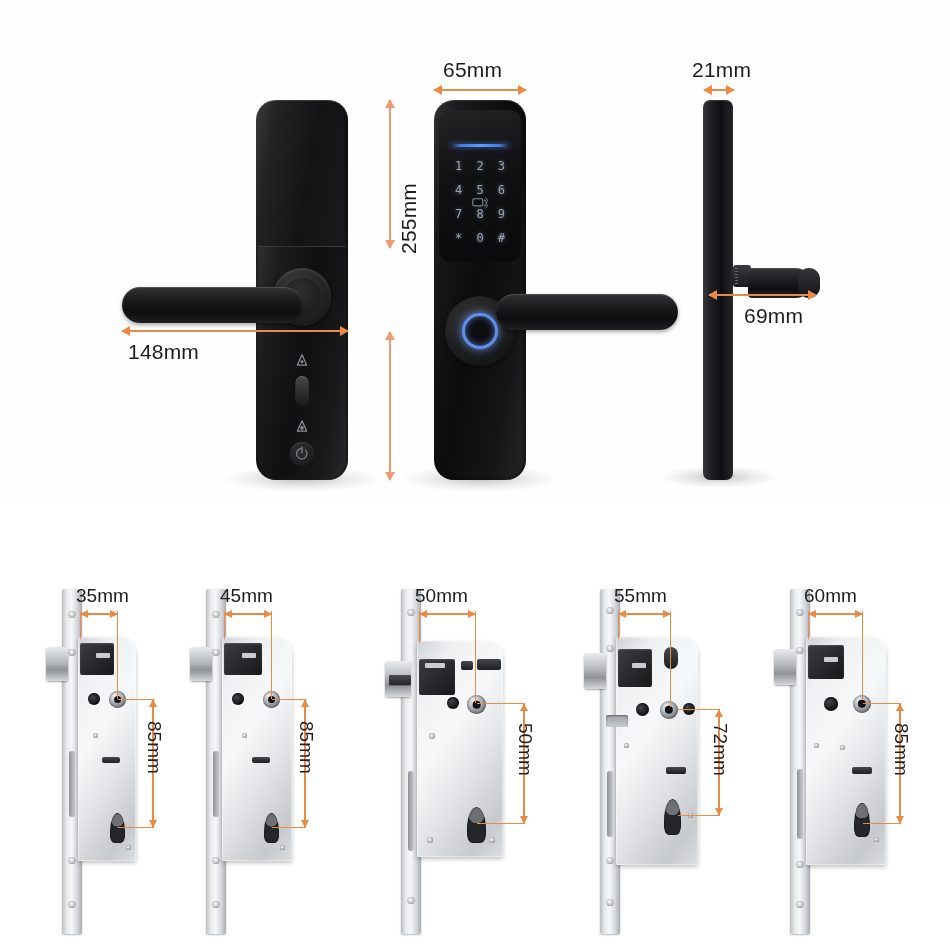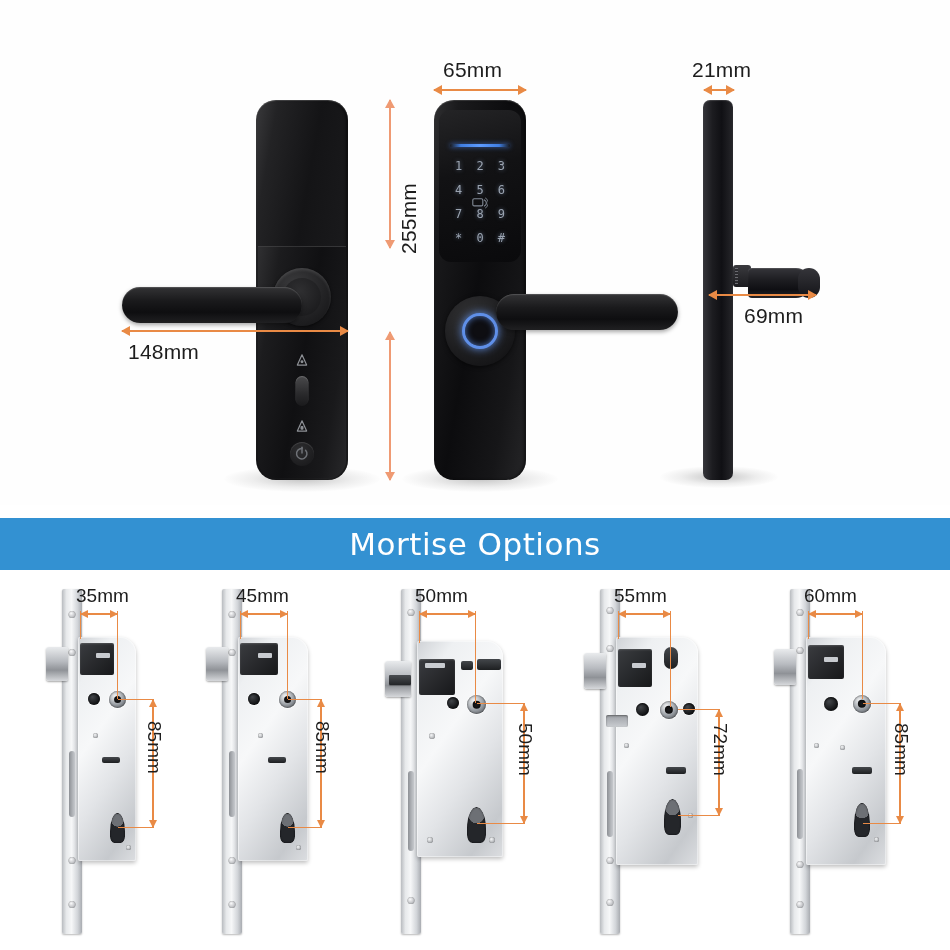--- a/index.html
+++ b/index.html
@@ -243,23 +243,20 @@
     <div class="handle-side"></div>
 
     <div class="arrow-h" style="left:704px;top:89px;width:30px;"></div>
     <div class="dim-label" style="left:692px;top:58px;">21mm</div>
 
     <div class="arrow-h" style="left:709px;top:294px;width:107px;"></div>
     <div class="dim-label" style="left:744px;top:304px;">69mm</div>
 
   </div>
 
-  <div class="banner">
-    <span class="banner-title">Mortise Options</span>
-  </div>
 
   <div class="mortise-row">
 
     <div class="mortise" style="left:10px;">
       <div class="faceplate" style="left:52px;">
         <div class="fp-screw" style="top:22px;"></div>
         <div class="fp-screw" style="top:60px;"></div>
         <div class="fp-slot" style="top:162px;height:66px;"></div>
         <div class="fp-screw" style="top:268px;"></div>
         <div class="fp-screw" style="top:312px;"></div>
@@ -278,21 +275,21 @@
       <div class="mtick" style="left:70px;top:36px;width:1px;height:28px;"></div>
       <div class="mtick" style="left:107px;top:36px;width:1px;height:88px;"></div>
       <div class="mdim-h" style="left:71px;top:38px;width:36px;"></div>
       <div class="mlabel" style="left:66px;top:10px;">35mm</div>
       <div class="mtick" style="left:108px;top:124px;width:36px;height:1px;"></div>
       <div class="mtick" style="left:108px;top:252px;width:36px;height:1px;"></div>
       <div class="mdim-v" style="left:142px;top:125px;height:127px;"></div>
       <div class="mlabel vert" style="left:155px;top:146px;">85mm</div>
     </div>
 
-    <div class="mortise" style="left:200px;">
+    <div class="mortise" style="left:184px;">
       <div class="faceplate" style="left:22px;">
         <div class="fp-screw" style="top:22px;"></div>
         <div class="fp-screw" style="top:60px;"></div>
         <div class="fp-slot" style="top:162px;height:66px;"></div>
         <div class="fp-screw" style="top:268px;"></div>
         <div class="fp-screw" style="top:312px;"></div>
       </div>
       <div class="body cut-tr" style="left:38px;top:62px;width:70px;height:224px;"></div>
       <div class="latch" style="left:6px;top:72px;width:22px;height:34px;"></div>
       <div class="gearbox" style="left:40px;top:68px;width:38px;height:32px;">

